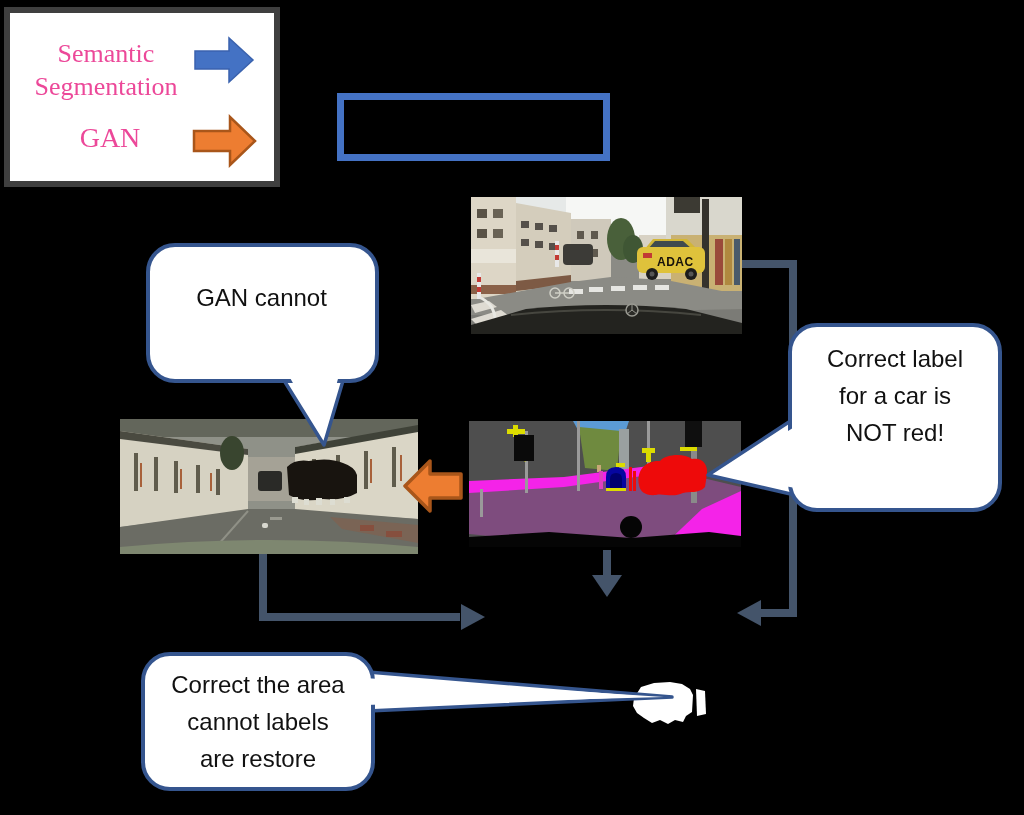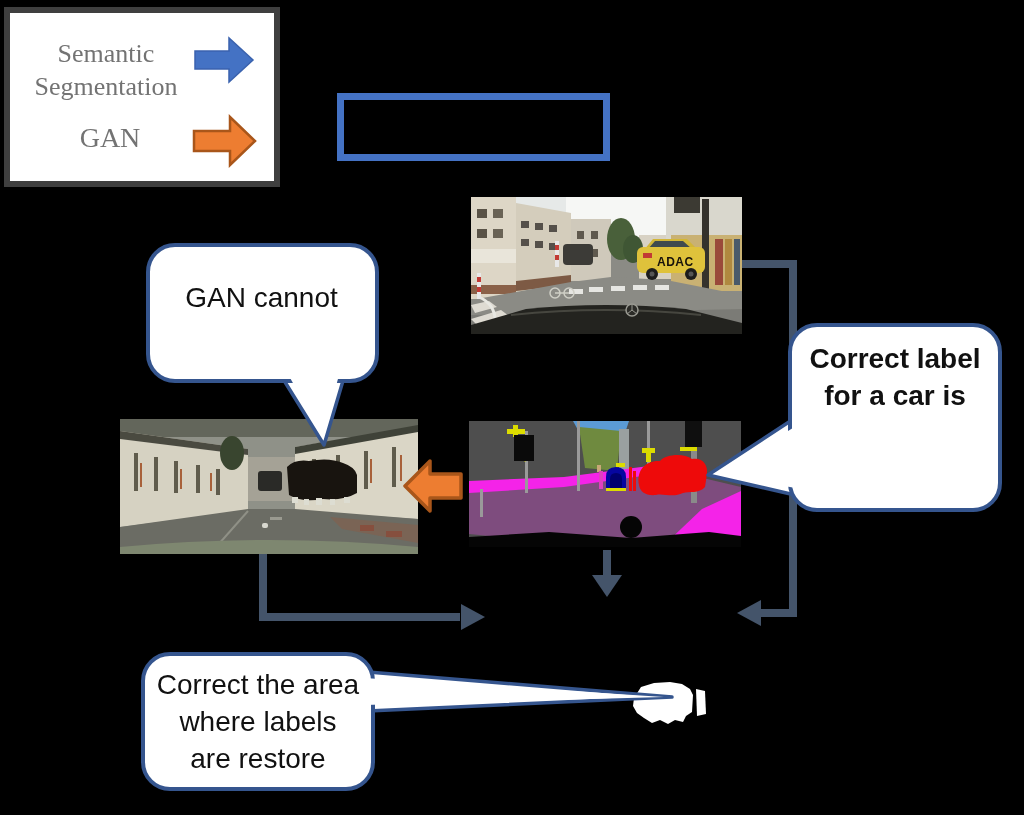--- a/index.html
+++ b/index.html
@@ -9,40 +9,40 @@
   }
   .abs{position:absolute;}
   svg{display:block;}
 
   
   .legend-box{
     left:4px;top:7px;width:264px;height:168px;
     background:#fff;border:6px solid #3f3f3f;
   }
   .legend-label{
-    position:absolute;color:#737373;text-align:center;
+    position:absolute;color:#ec4899;text-align:center;
     font-family:"Liberation Serif", serif;
   }
   .legend-label.seg{left:6px;top:24px;width:180px;font-size:26px;line-height:33px;}
   .legend-label.gan{left:40px;top:102px;width:120px;font-size:28px;line-height:46px;}
 
   
   .flow-box{
     left:337px;top:93px;width:259px;height:54px;
     border:7px solid #4472C4;background:transparent;
   }
 
   
   .bubble{pointer-events:none;}
   .bub-rect{fill:#ffffff;stroke:#35558E;stroke-width:4;}
   .bub-tail{fill:#ffffff;stroke:#35558E;stroke-width:3.5;stroke-linejoin:round;}
   .bub-cover{fill:#ffffff;stroke:none;}
   .bubble-text{
     position:absolute;text-align:center;color:#111;
-    font-size:28px;line-height:37px;
+    font-size:24px;line-height:37px;
   }
 
   .conn{stroke:#44546A;stroke-width:8;fill:none;}
   .conn-head{fill:#44546A;}
 </style>
 </head>
 <body>
 
 <svg class="abs" style="left:0;top:0;" width="1024" height="815" viewBox="0 0 1024 815">
   <g>
@@ -276,36 +276,37 @@
   <svg width="240" height="210" viewBox="0 0 240 210">
     <polygon class="bub-tail" points="134,131 199,131 178,202"></polygon>
     <rect class="bub-rect" x="2" y="2" width="229" height="136" rx="27"></rect>
     <polygon class="bub-cover" points="138,124 195,124 177,194"></polygon>
   </svg>
   <div class="bubble-text" style="left:0;top:36px;width:231px;">
     <div>GAN cannot</div>
   </div>
 </div>
 
-<div class="abs bubble" style="left:700px;top:318px;width:312px;height:200px;font-weight:bold;">
+<div class="abs bubble" style="left:700px;top:318px;width:312px;height:200px;">
   <svg width="312" height="200" viewBox="0 0 312 200">
     <polygon class="bub-tail" points="95,100 8,157 95,177"></polygon>
     <rect class="bub-rect" x="90" y="7" width="210" height="185" rx="27"></rect>
     <polygon class="bub-cover" points="101,105 18,156 101,171"></polygon>
   </svg>
   <div class="bubble-text" style="left:90px;top:22px;width:210px;">
     <div>Correct label</div>
     <div>for a car is</div>
+    <div>NOT red!</div>
   </div>
 </div>
 
 <div class="abs bubble" style="left:138px;top:648px;width:560px;height:150px;">
   <svg width="560" height="150" viewBox="0 0 560 150">
     <polygon class="bub-tail" points="230,24 534,49 230,63"></polygon>
     <rect class="bub-rect" x="5" y="6" width="230" height="135" rx="27"></rect>
     <polygon class="bub-cover" points="226,30 526,49 226,57"></polygon>
   </svg>
   <div class="bubble-text" style="left:5px;top:18px;width:230px;">
     <div>Correct the area</div>
-    <div>where labels</div>
+    <div>cannot labels</div>
     <div>are restore</div>
   </div>
 </div>
 
 </body></html>

